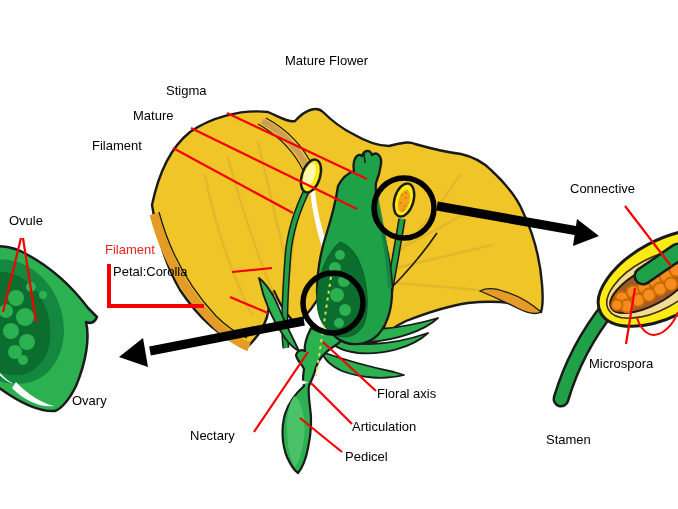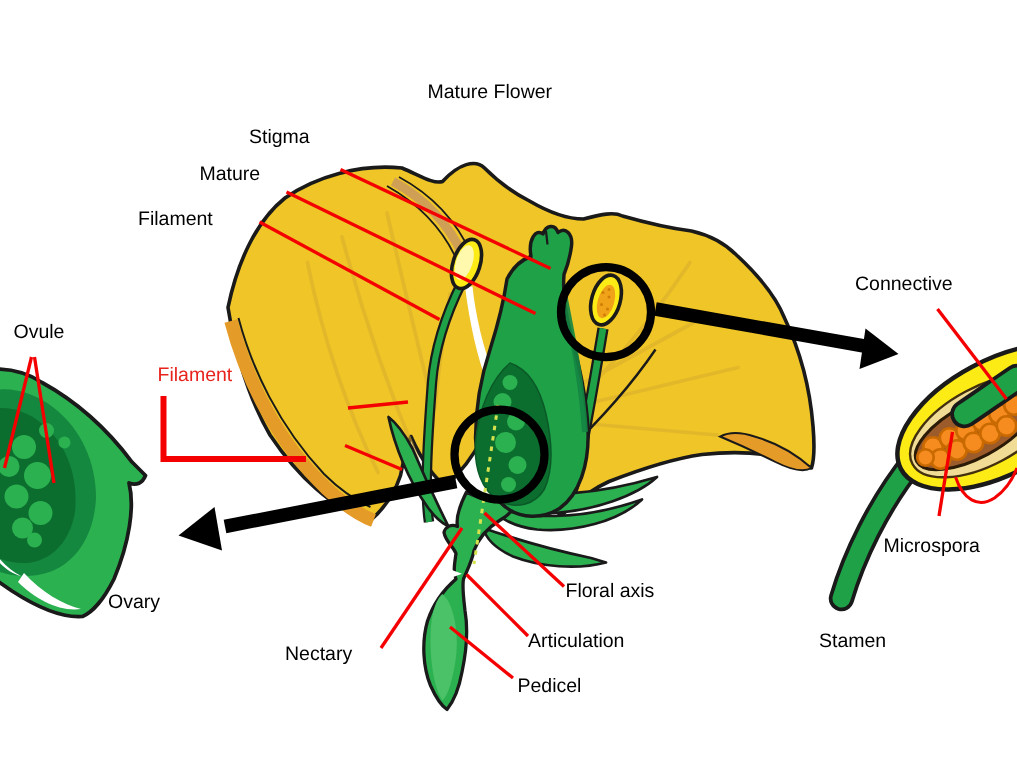--- a/index.html
+++ b/index.html
@@ -199,22 +199,23 @@
     <path d="M109,264 L109,306 L204,306" stroke-width="4"></path>
   </g>
 </svg>
 
 <div class="lbl" style="left:285px;top:51px">Mature Flower</div>
 <div class="lbl" style="left:166px;top:81px">Stigma</div>
 <div class="lbl" style="left:133px;top:106px">Mature</div>
 <div class="lbl" style="left:92px;top:136px">Filament</div>
 <div class="lbl" style="left:9px;top:211px">Ovule</div>
 <div class="lbl red" style="left:105px;top:240px">Filament</div>
+<div class="lbl" style="left:113px;top:262px">Petal:Corolla</div>
 <div class="lbl" style="left:72px;top:391px">Ovary</div>
 <div class="lbl" style="left:190px;top:426px">Nectary</div>
 <div class="lbl" style="left:352px;top:417px">Articulation</div>
 <div class="lbl" style="left:377px;top:384px">Floral axis</div>
 <div class="lbl" style="left:345px;top:447px">Pedicel</div>
-<div class="lbl" style="left:546px;top:417px">Stamen</div>
+<div class="lbl" style="left:546px;top:430px">Stamen</div>
 <div class="lbl" style="left:570px;top:179px">Connective</div>
 <div class="lbl" style="left:589px;top:354px">Microspora</div>
 
 </div>
 
 </body></html>

